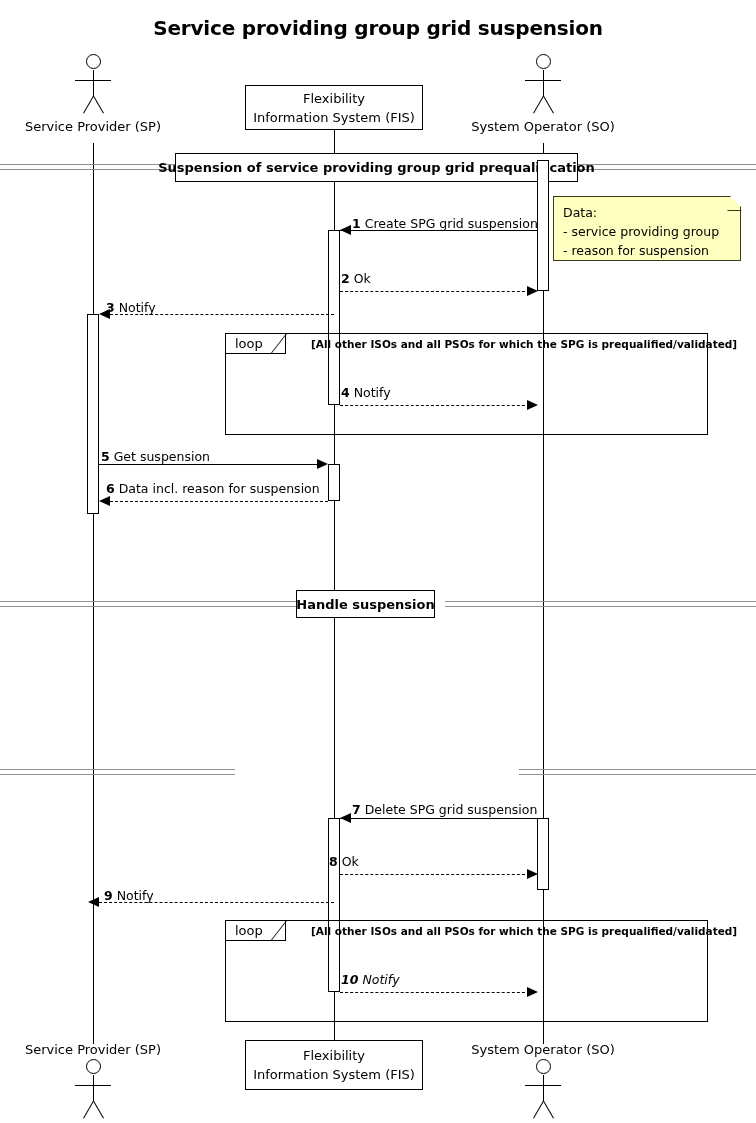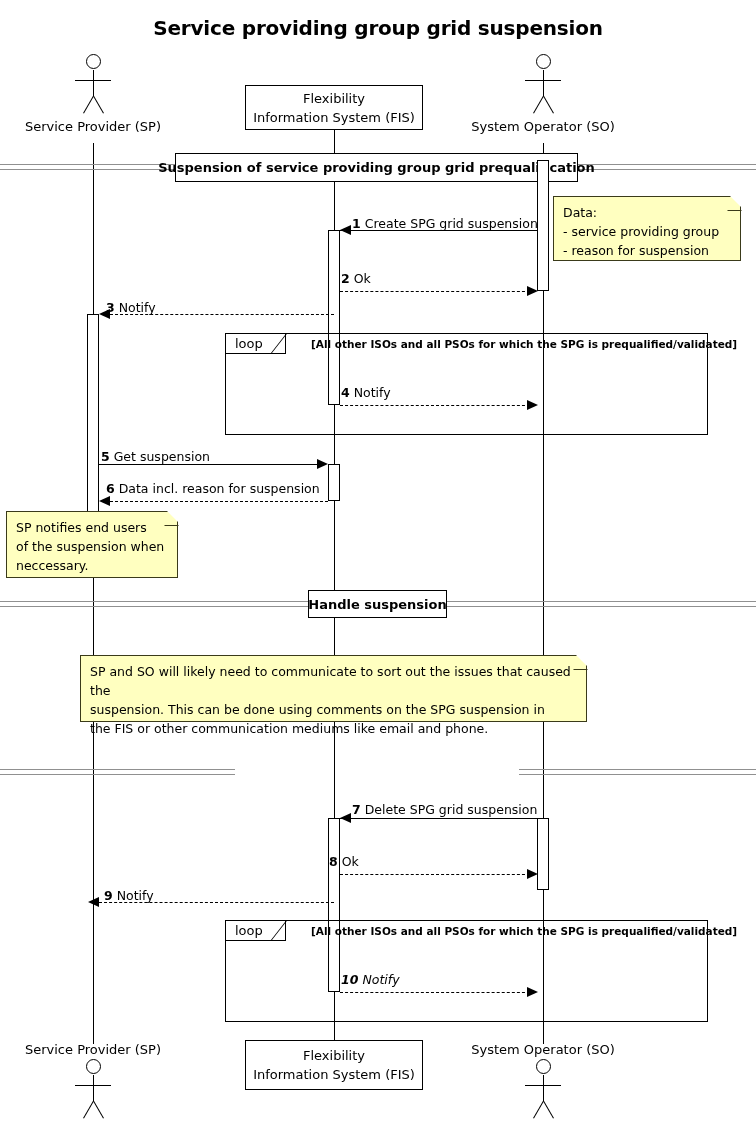--- a/index.html
+++ b/index.html
@@ -287,43 +287,29 @@
     <span>Get suspension</span>
   </div>
 
   <div class="abs msg-line-dashed" style="left:110px; top:501px; width:218px;"></div>
   <div class="abs arrow-left" style="left:99px; top:496px;"></div>
   <div class="abs msg-label" style="left:106px; top:481px;">
     <b>6</b>
     <span>Data incl. reason for suspension</span>
   </div>
 
-  <div class="abs" style="left:6px; top:511px; width:172px; height:67px;">
-    <div class="note" style="width:172px; height:67px; position:relative;">SP notifies end users
-of the suspension when
-neccessary.</div>
-    <div class="note-fold-tri"></div>
-    <div class="abs" style="right:0px; top:0px; width:14px; height:14px; border-bottom:1.2px solid #3a3a1a; transform:skewX(-45deg); transform-origin: bottom right;"></div>
-  </div>
 
   <div class="abs divider-line" style="left:0px;   top:601px; width:310px;"></div>
   <div class="abs divider-line" style="left:0px;   top:606px; width:310px;"></div>
   <div class="abs divider-line" style="left:445px; top:601px; width:311px;"></div>
   <div class="abs divider-line" style="left:445px; top:606px; width:311px;"></div>
-  <div class="abs divider-box" style="left:308px; top:590px; width:139px; height:28px;">
+  <div class="abs divider-box" style="left:296px; top:590px; width:139px; height:28px;">
     <span>Handle suspension</span>
   </div>
 
-  <div class="abs" style="left:80px; top:655px; width:507px; height:67px;">
-    <div class="note" style="width:507px; height:67px; position:relative;">SP and SO will likely need to communicate to sort out the issues that caused the
-suspension. This can be done using comments on the SPG suspension in
-the FIS or other communication mediums like email and phone.</div>
-    <div class="note-fold-tri"></div>
-    <div class="abs" style="right:0px; top:0px; width:14px; height:14px; border-bottom:1.2px solid #3a3a1a; transform:skewX(-45deg); transform-origin: bottom right;"></div>
-  </div>
 
   <div class="abs divider-line" style="left:0px;   top:769px; width:235px;"></div>
   <div class="abs divider-line" style="left:0px;   top:774px; width:235px;"></div>
   <div class="abs divider-line" style="left:519px; top:769px; width:237px;"></div>
   <div class="abs divider-line" style="left:519px; top:774px; width:237px;"></div>
 
   <div class="abs activation" style="left:537px; top:818px; width:12px; height:72px;"></div>
 
   <div class="abs activation" style="left:328px; top:818px; width:12px; height:174px;"></div>
 

